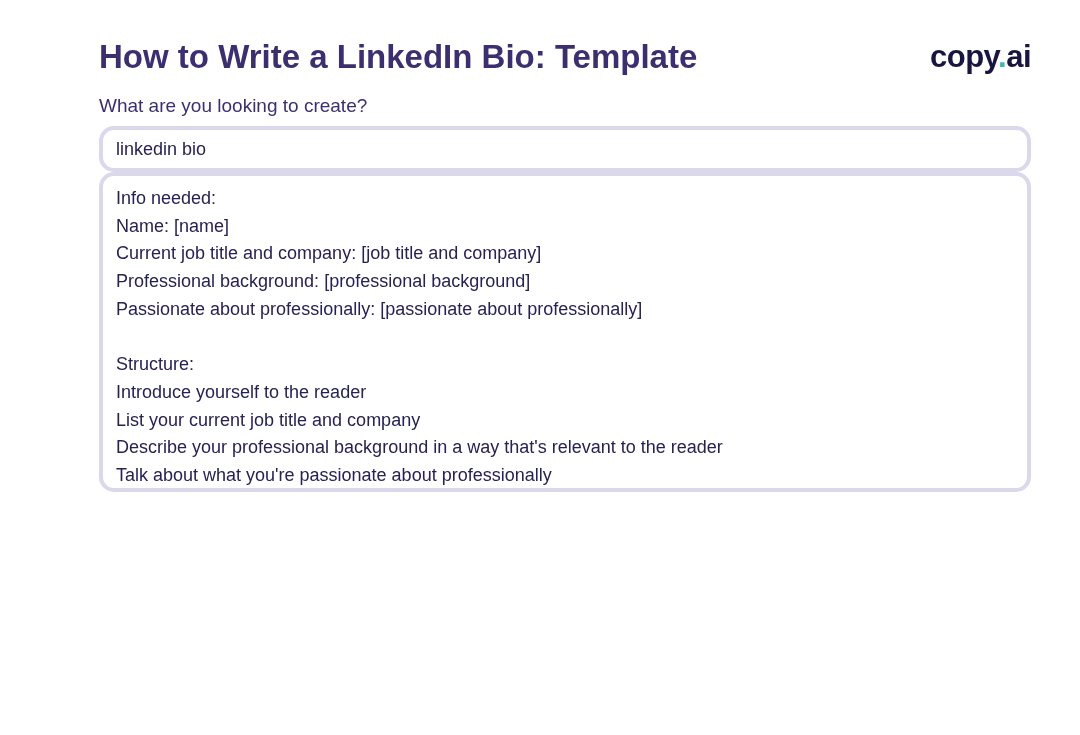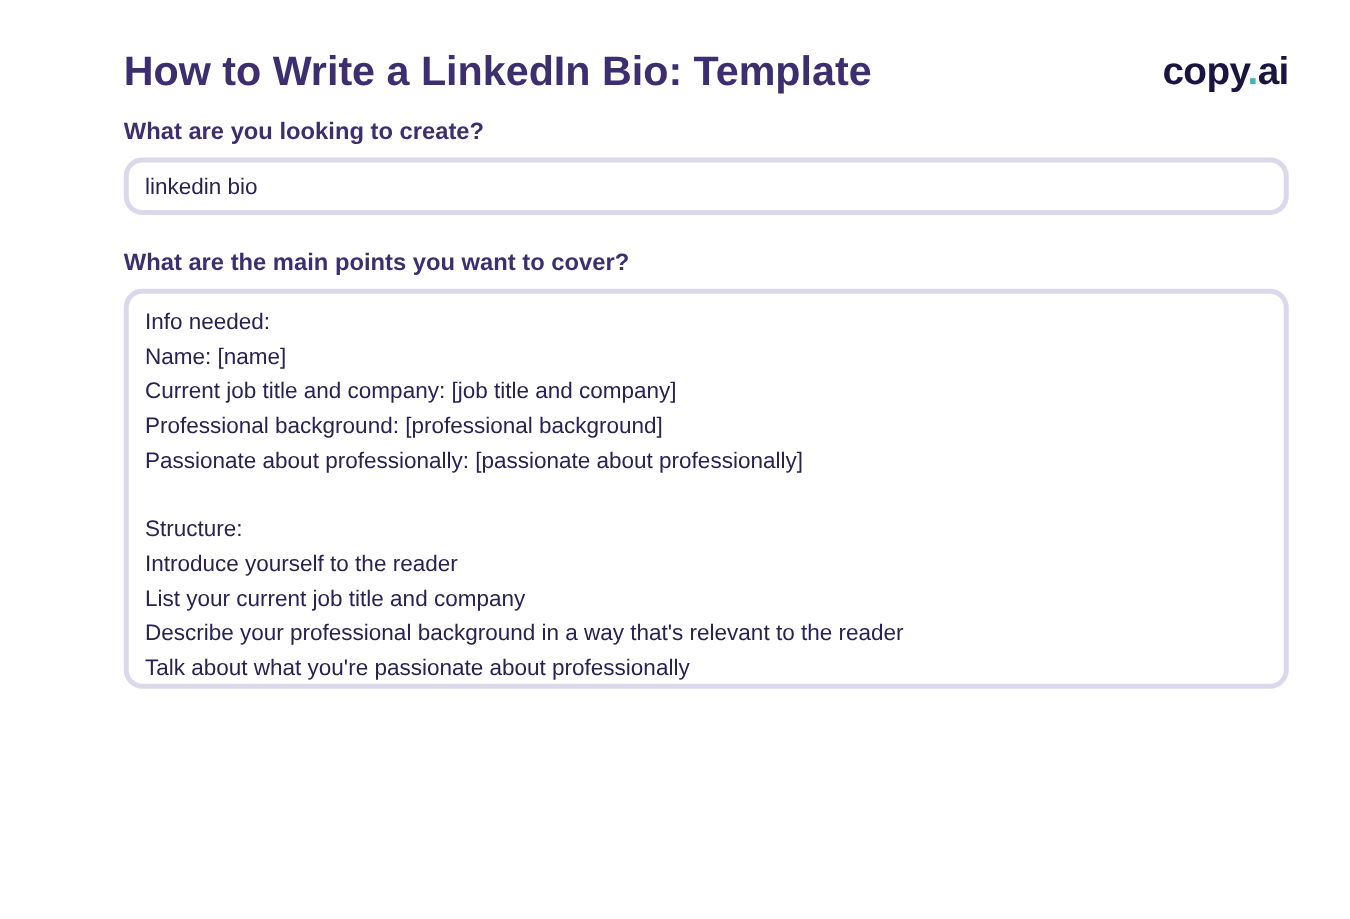--- a/index.html
+++ b/index.html
@@ -37,21 +37,21 @@
     letter-spacing: -0.5px;
     white-space: nowrap;
     margin-top: 1px;
     text-align: center;
   }
   .logo .dot {
     color: #3cb8ac;
   }
   .field-label {
     font-size: 19px;
-    font-weight: 700;
+    font-weight: 400;
     color: #3d2f6f;
     margin: 19px 0 9px 0;
   }
   .field-label.second {
     margin-top: 28px;
   }
   .text-input {
     display: block;
     width: 100%;
     box-sizing: border-box;
@@ -90,21 +90,20 @@
 
   <div class="header-row">
     <h1 class="page-title">How to Write a LinkedIn Bio: Template</h1>
     <div class="logo"><span>copy</span><span class="dot">.</span><span>ai</span></div>
   </div>
 
   <div class="field-label">What are you looking to create?</div>
 
   <input type="text" class="text-input" value="linkedin bio" style="">
 
-  <div class="field-label second">What are the main points you want to cover?</div>
 
   <textarea class="text-area" style="">Info needed:
 Name: [name]
 Current job title and company: [job title and company]
 Professional background: [professional background]
 Passionate about professionally: [passionate about professionally]
 
 Structure:
 Introduce yourself to the reader
 List your current job title and company

